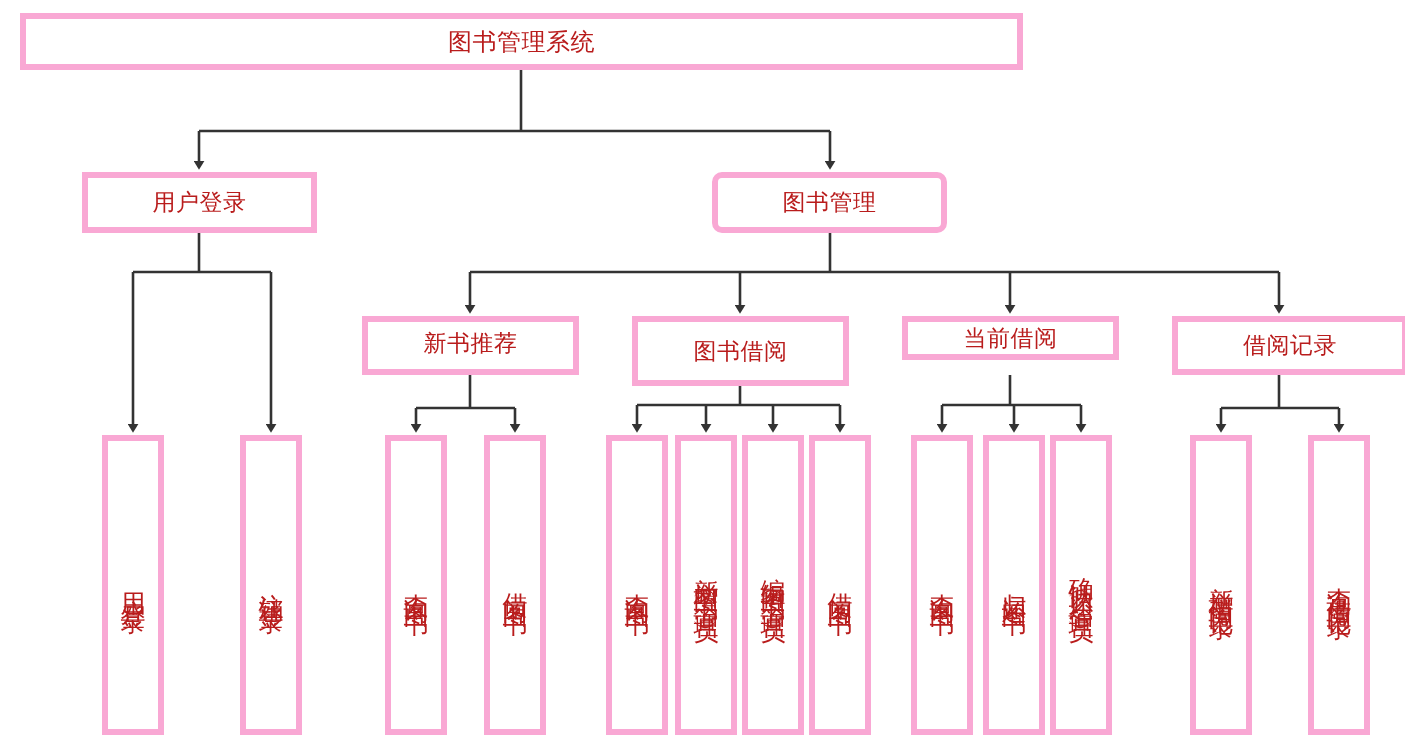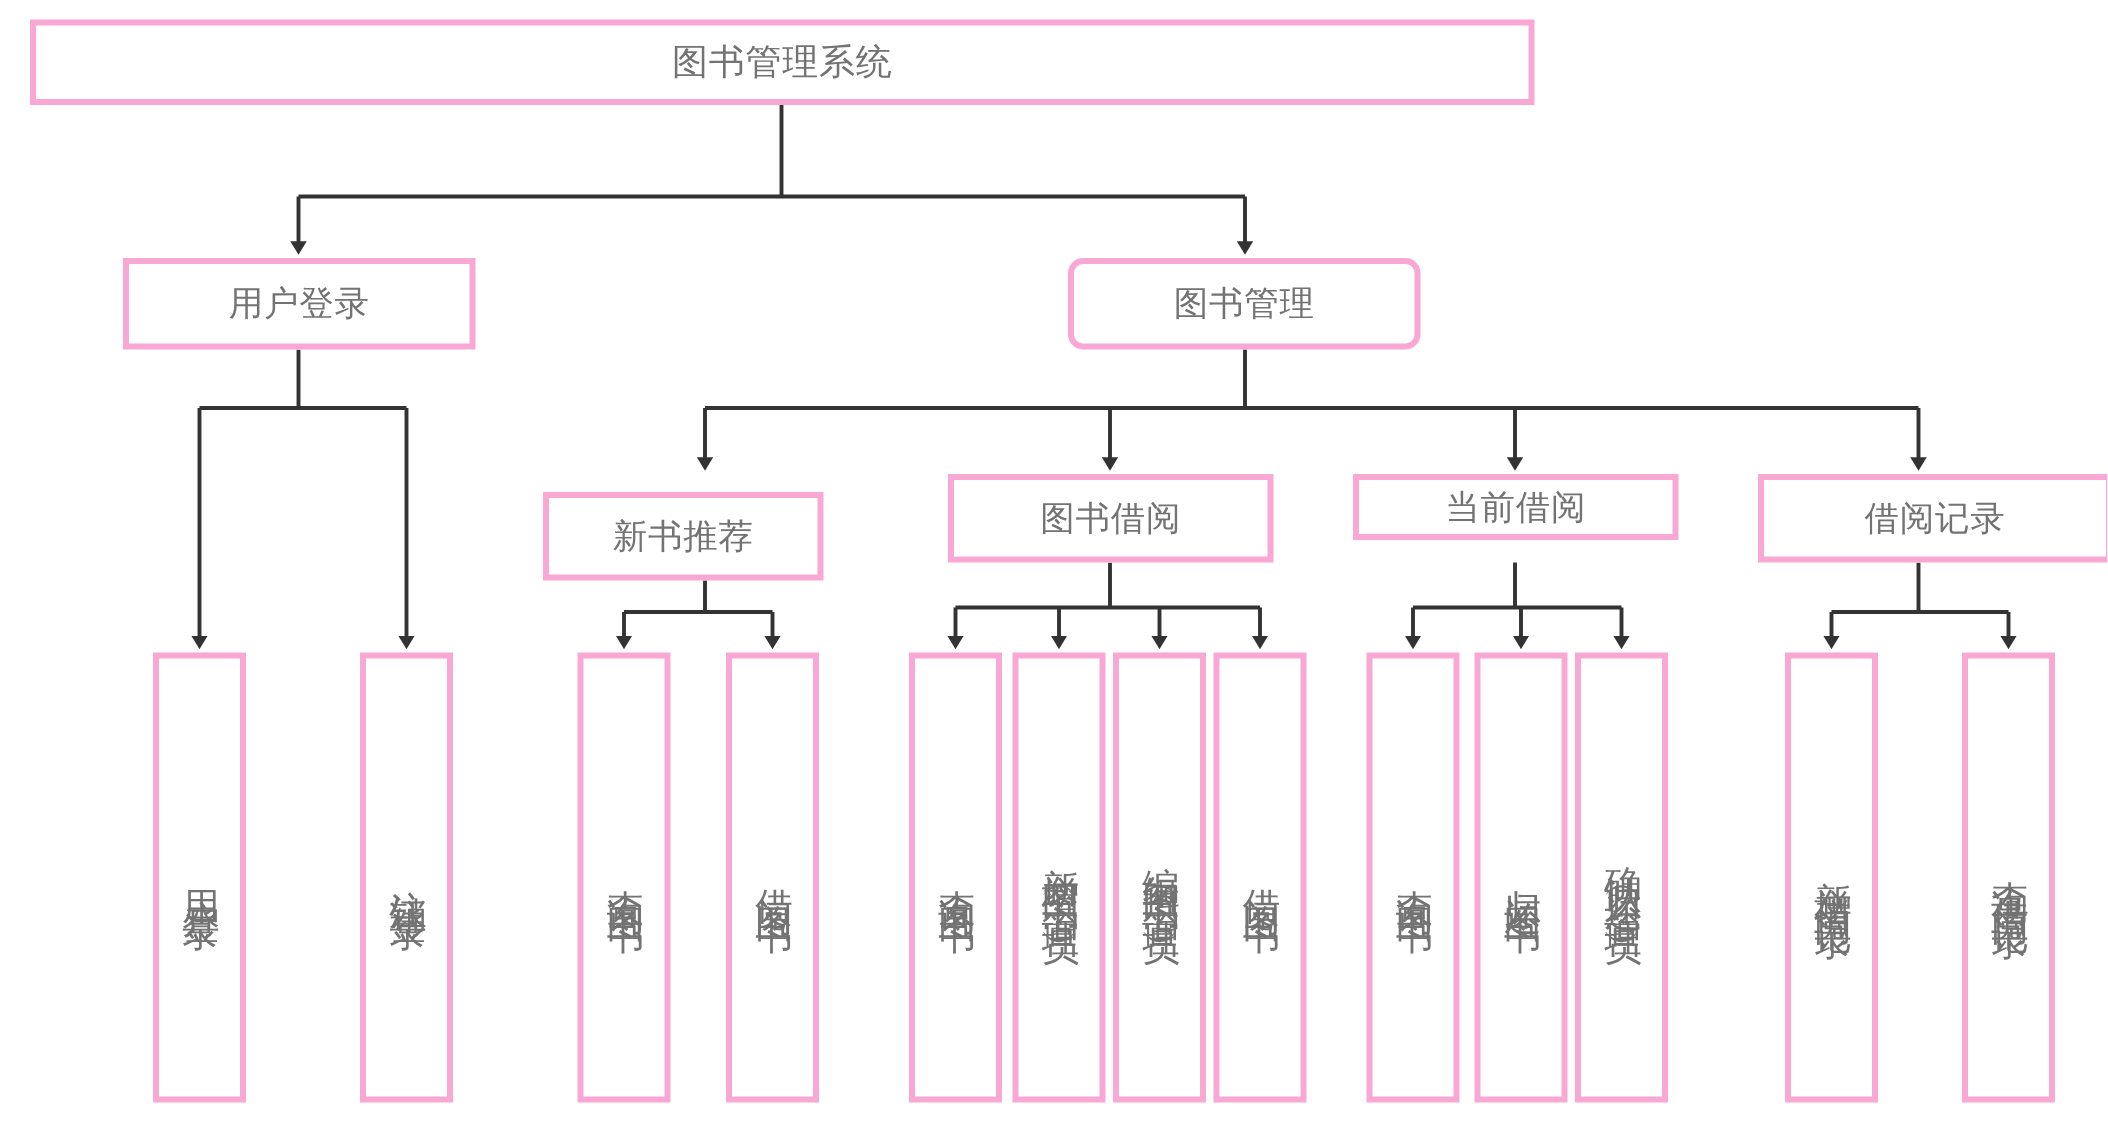--- a/index.html
+++ b/index.html
@@ -21,26 +21,26 @@
     position: absolute;
     left: 0;
     top: 0;
     width: 1405px;
     height: 747px;
     pointer-events: none;
   }
   .node {
     position: absolute;
     box-sizing: border-box;
-    border: 4px solid #f9a8d4;
+    border: 6px solid #f9a8d4;
     background: #ffffff;
     display: flex;
     align-items: center;
     justify-content: center;
-    color: #737373;
+    color: #b91c1c;
   }
   .node .label {
     display: block;
     text-align: center;
     line-height: 1.06;
     white-space: pre;
   }
   .node.horiz .label {
     font-size: 23px;
     letter-spacing: 0.5px;
@@ -127,24 +127,24 @@
     <span class="label">图书管理系统</span>
   </div>
 
   <div class="node horiz" style="left:82px; top:172px; width:235px; height:61px;">
     <span class="label">用户登录</span>
   </div>
   <div class="node horiz" style="left:712px; top:172px; width:235px; height:61px;border-radius:10px;">
     <span class="label">图书管理</span>
   </div>
 
-  <div class="node horiz" style="left:362px; top:328px; width:187px; height:59px;">
+  <div class="node horiz" style="left:362px; top:316px; width:217px; height:59px;font-family:Liberation Mono, monospace;">
     <span class="label">新书推荐</span>
   </div>
-  <div class="node horiz" style="left:632px; top:316px; width:217px; height:59px;">
+  <div class="node horiz" style="left:632px; top:316px; width:217px; height:70px;">
     <span class="label">图书借阅</span>
   </div>
   <div class="node horiz" style="left:902px; top:316px; width:217px; height:44px;">
     <span class="label">当前借阅</span>
   </div>
   <div class="node horiz" style="left:1172px; top:316px; width:236px; height:59px;">
     <span class="label">借阅记录</span>
   </div>
 
   <div class="node vert" style="left:102px; top:435px; width:62px; height:300px;">

